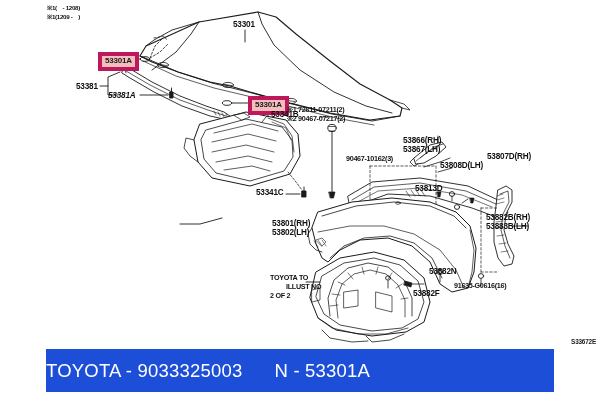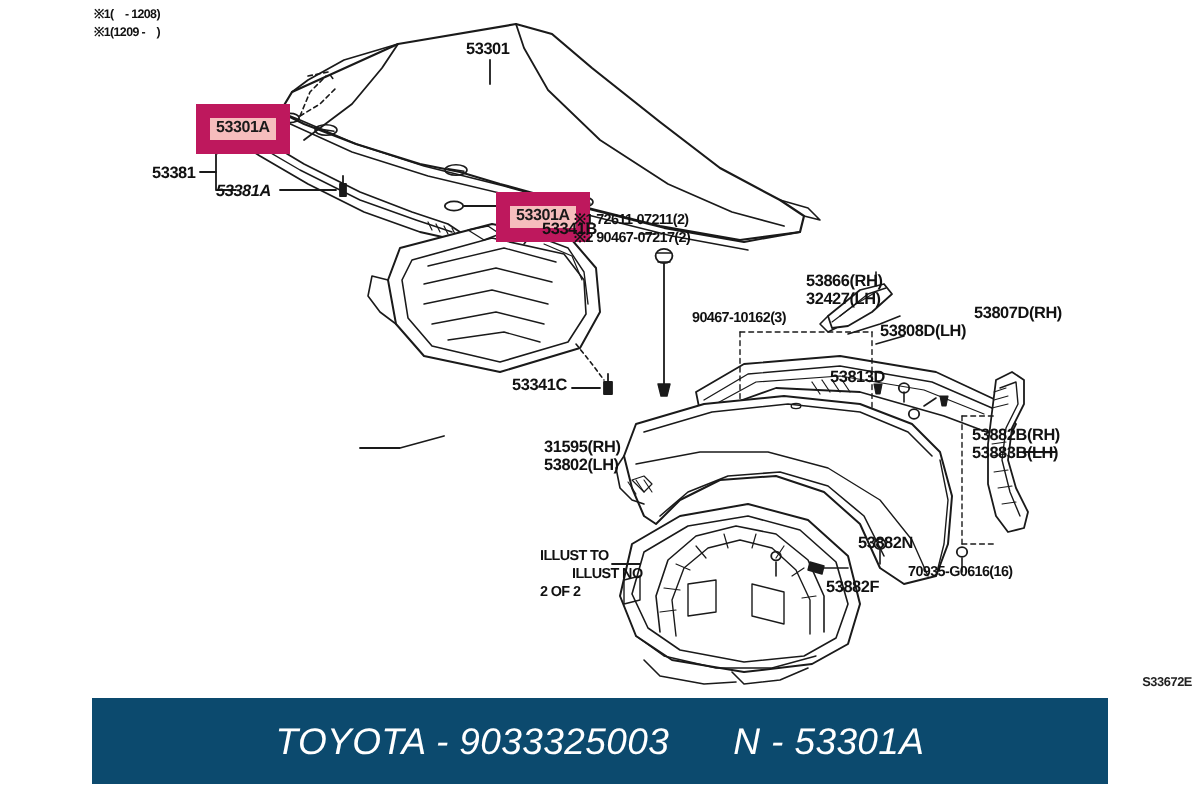--- a/index.html
+++ b/index.html
@@ -44,39 +44,37 @@
   }
   .lbl.tiny {
     font-size: 6.2px;
     line-height: 7.4px;
     font-weight: bold;
     letter-spacing: -0.3px;
   }
   
   .lbl.hl {
     background: #f6bdbd;
-    border: 7px solid #be185d;
+    border: 4px solid #be185d;
     color: #1a1a1a;
     padding: 0px 3px 1px 3px;
     font-size: 8px;
     line-height: 10px;
     box-sizing: border-box;
   }
   
   #bottom-banner {
     position: absolute;
     left: 46px;
     top: 349px;
     width: 508px;
     height: 43px;
-    background: #0c4a6e;
+    background: #1d4ed8;
     display: flex;
     align-items: center;
-    justify-content: center;
-    font-style: italic;
   }
   #bottom-banner .banner-text {
     color: #ffffff;
     font-family: "Liberation Sans", sans-serif;
     font-size: 18.5px;
     font-weight: normal;
     letter-spacing: 0.2px;
     white-space: pre;
   }
   .corner-code {
@@ -364,35 +362,35 @@
 
   <div class="lbl small" style="left:287px; top:106px;">※1 72611-07211(2)</div>
   <div class="lbl small" style="left:287px; top:115px;">※2 90467-07217(2)</div>
 
   <div class="lbl" style="left:440px; top:152px;padding-left:47px;">53807D(RH)</div>
   <div class="lbl" style="left:440px; top:161px;">53808D(LH)</div>
 
   <div class="lbl small" style="left:346px; top:155px;">90467-10162(3)</div>
 
   <div class="lbl" style="left:403px; top:136px;">53866(RH)</div>
-  <div class="lbl" style="left:403px; top:145px;">32427(LH)</div>
+  <div class="lbl" style="left:403px; top:145px;">53867(LH)</div>
 
   <div class="lbl" style="left:415px; top:184px;">53813D</div>
 
   <div class="lbl" style="left:486px; top:213px;">53882B(RH)</div>
   <div class="lbl" style="left:486px; top:222px;">53883B(LH)</div>
 
-  <div class="lbl" style="left:272px; top:219px;">31595(RH)</div>
+  <div class="lbl" style="left:272px; top:219px;">53801(RH)</div>
   <div class="lbl" style="left:272px; top:228px;">53802(LH)</div>
 
   <div class="lbl" style="left:429px; top:267px;">53882N</div>
   <div class="lbl" style="left:413px; top:289px;">53882F</div>
-  <div class="lbl small" style="left:454px; top:282px;">70935-G0616(16)</div>
-
-  <div class="lbl small" style="left:270px; top:274px;">ILLUST TO</div>
+  <div class="lbl small" style="left:454px; top:282px;">91635-G0616(16)</div>
+
+  <div class="lbl small" style="left:270px; top:274px;">TOYOTA TO</div>
   <div class="lbl small" style="left:270px; top:283px;padding-left:16px;">ILLUST NO</div>
   <div class="lbl small" style="left:270px; top:292px;">2 OF 2</div>
 
   <div class="corner-code">S33672E</div>
 
   <div id="bottom-banner">
     <span class="banner-text">TOYOTA - 9033325003      N - 53301A</span>
   </div>
 
 </div>

